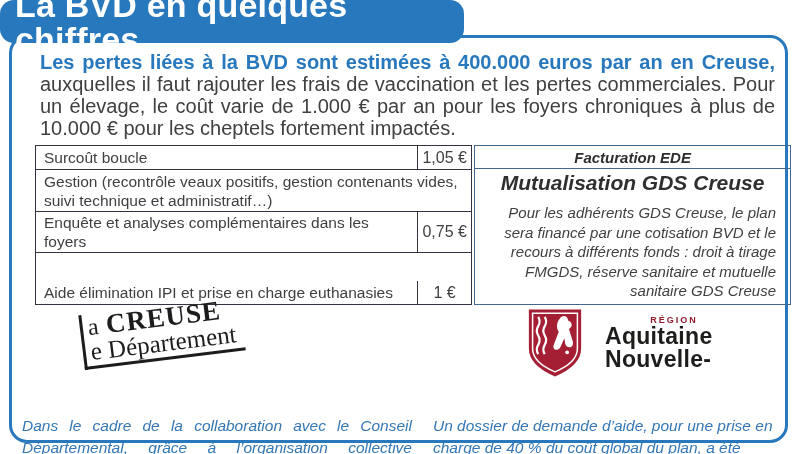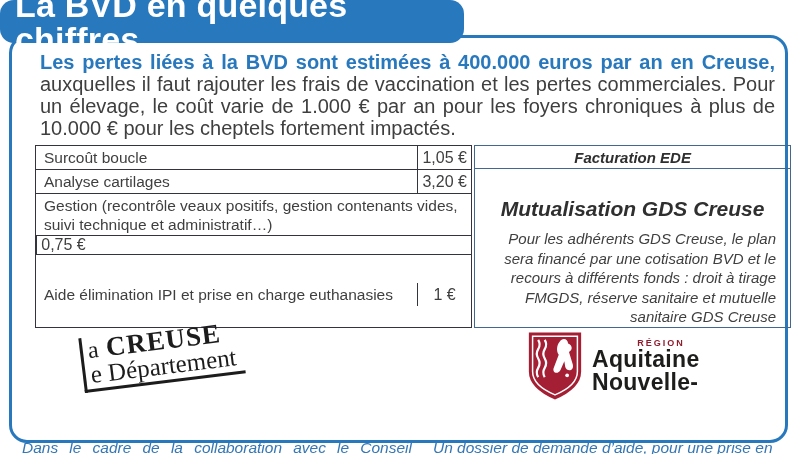--- a/index.html
+++ b/index.html
@@ -39,21 +39,21 @@
     flex:1;font-size:15.5px;line-height:19px;padding:1px 6px 1px 8px;
     display:flex;align-items:center;min-height:21px;
   }
   .cost-value{
     width:53px;border-left:1.5px solid #34343e;font-size:16px;
     display:flex;align-items:center;justify-content:center;text-align:left;
   }
   .row-tall .cost-label{min-height:39px;}
   .funding-panel{
     width:324px;margin-left:2px;border:1.5px solid #42688f;box-sizing:border-box;
-    display:flex;flex-direction:column;gap:26px;
+    display:flex;flex-direction:column;
   }
   .panel-row1{
     min-height:22px;border-bottom:1.5px solid #42688f;
     display:flex;align-items:center;justify-content:center;
     font-weight:bold;font-style:italic;font-size:15px;color:#2f2f2f;
   }
   .panel-title{
     margin-top:2px;text-align:center;font-weight:bold;font-style:italic;
     font-size:21px;color:#2f2f2f;
   }
@@ -66,21 +66,21 @@
   .creuse-logo{
     position:absolute;left:76px;top:8px;transform:rotate(-7deg);
     transform-origin:left bottom;
     border-left:3px solid #1c1c1c;border-bottom:3px solid #1c1c1c;
     padding:0 8px 1px 5px;color:#1c1c1c;
     font-family:"Liberation Serif",serif;white-space:nowrap;
   }
   .creuse-l1{font-size:24px;line-height:24px;}
   .creuse-l1 .caps{font-size:27px;font-weight:bold;letter-spacing:1px;}
   .creuse-l2{font-size:25px;line-height:26px;}
-  .na-logo{position:absolute;left:518px;top:0;display:flex;align-items:flex-start;}
+  .na-logo{position:absolute;left:518px;top:0;display:flex;align-items:flex-start;gap:13px;}
   .na-shield{width:56px;height:72px;}
   .na-texts{margin-left:9px;padding-top:8px;}
   .na-region{
     font-size:9px;font-weight:bold;letter-spacing:2px;color:#8f1d2e;
     text-align:center;width:110px;margin-left:14px;
   }
   .na-name{
     font-size:23px;font-weight:bold;color:#1d1d1b;line-height:23px;
     letter-spacing:.3px;
   }
@@ -108,28 +108,25 @@
     <p class="para"><span class="blue-bold">Les pertes liées à la BVD sont estimées à 400.000 euros par an en Creuse,</span><span> auxquelles il faut rajouter les frais de vaccination et les pertes commerciales. Pour un élevage, le coût varie de 1.000 € par an pour les foyers chroniques à plus de 10.000 € pour les cheptels fortement impactés.</span></p>
 
 
     <div class="table-zone">
 
       <div class="cost-table">
         <div class="cost-row">
           <div class="cost-label">Surcoût boucle</div>
           <div class="cost-value">1,05 €</div>
         </div>
-        <div class="cost-row">
-          <div class="cost-label">Analyse cartilages</div>
-          <div class="cost-value">3,20 €</div>
-        </div>
         <div class="cost-row row-tall">
           <div class="cost-label">Gestion (recontrôle veaux positifs, gestion contenants vides, suivi technique et administratif…)</div>
         </div>
         <div class="cost-row">
+          <div class="cost-label">Enquête et analyses complémentaires dans les foyers</div>
           <div class="cost-value">0,75 €</div>
         </div>
         <div class="cost-row">
           <div class="cost-label">Aide élimination IPI et prise en charge euthanasies</div>
           <div class="cost-value">1 €</div>
         </div>
       </div>
 
       <div class="funding-panel">
         <div class="panel-row1">Facturation EDE</div>

